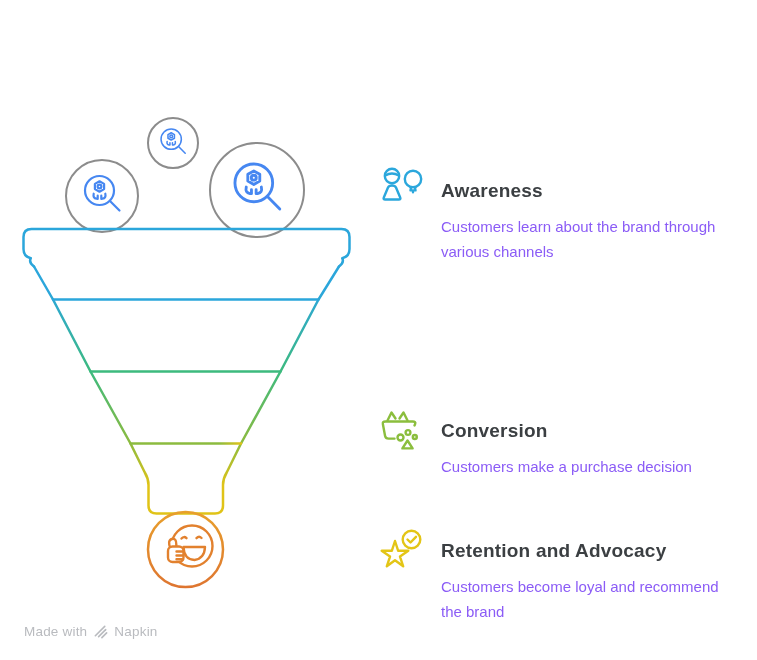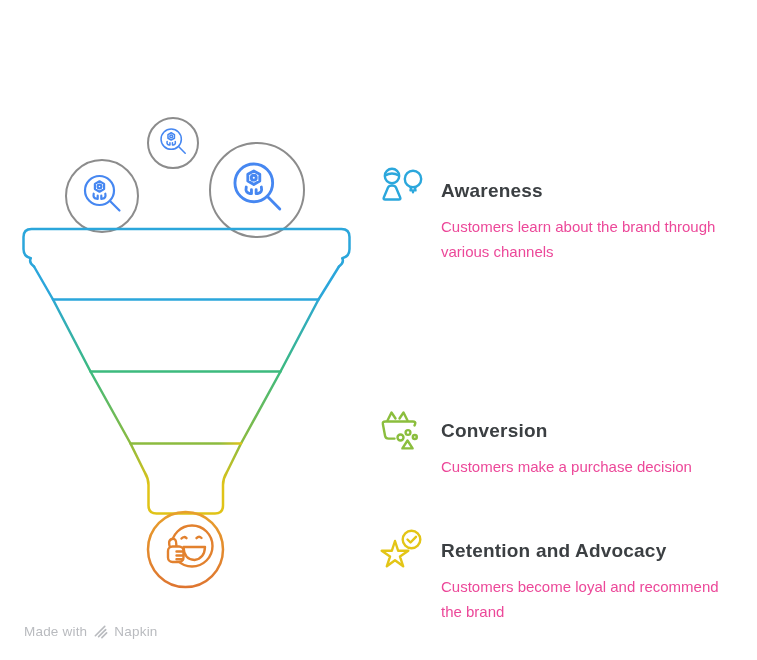--- a/index.html
+++ b/index.html
@@ -3,21 +3,21 @@
 <meta charset="utf-8">
 <style>
   html,body{margin:0;padding:0;background:#ffffff;}
   body{width:757px;height:660px;overflow:hidden;font-family:"Liberation Sans",sans-serif;}
   .canvas{position:relative;width:609px;height:660px;background:#ffffff;}
   .funnel-svg{position:absolute;left:0;top:0;}
   .stage{position:absolute;left:378px;display:flex;gap:17px;}
   .stage-icon{width:46px;flex:0 0 46px;}
   .stage-text{width:285px;margin-top:14px;}
   .stage-title{margin:0;font-size:19px;line-height:22px;font-weight:700;color:#3b3f42;letter-spacing:.2px;}
-  .stage-desc{margin:12px 0 0 0;font-size:15px;line-height:25px;color:#ec4899;}
+  .stage-desc{margin:12px 0 0 0;font-size:15px;line-height:25px;color:#8b5cf6;}
   .watermark{position:absolute;left:24px;top:624px;display:flex;align-items:flex-end;gap:6px;
              font-size:13.5px;color:#b9bbbf;letter-spacing:.2px;}
   svg{display:block;}
 </style>
 </head>
 <body>
 
 <div class="canvas">
 
   <svg class="funnel-svg" width="380" height="660" viewBox="0 0 380 660">

